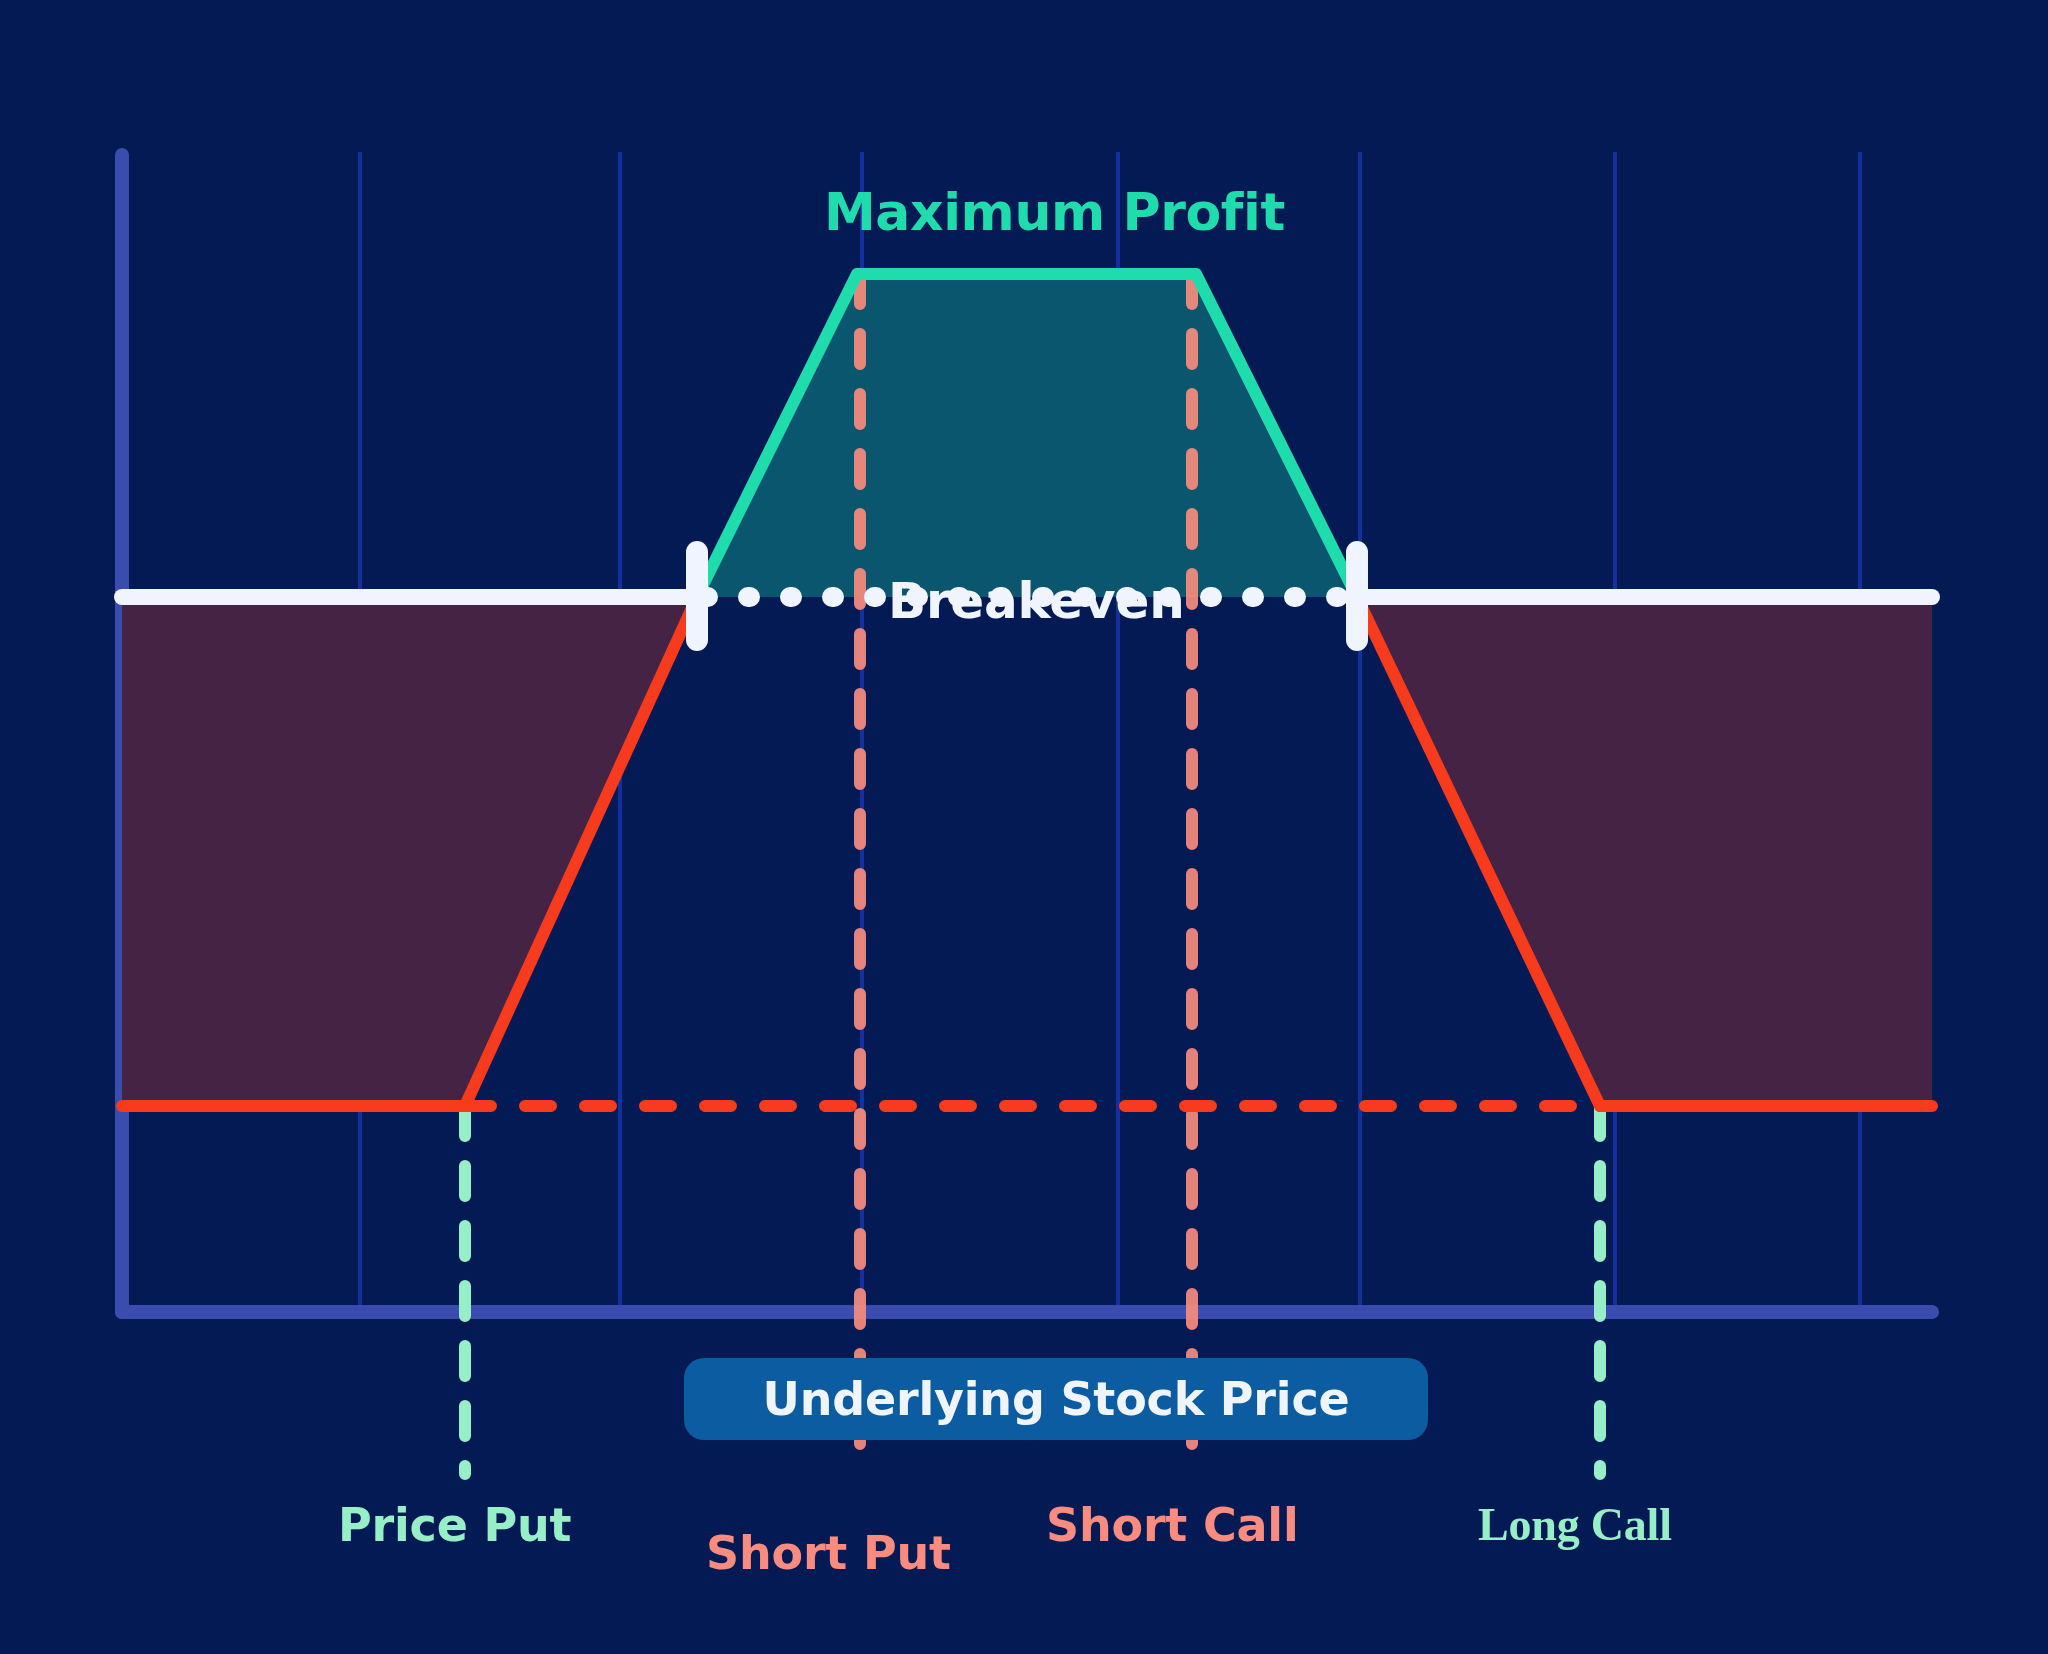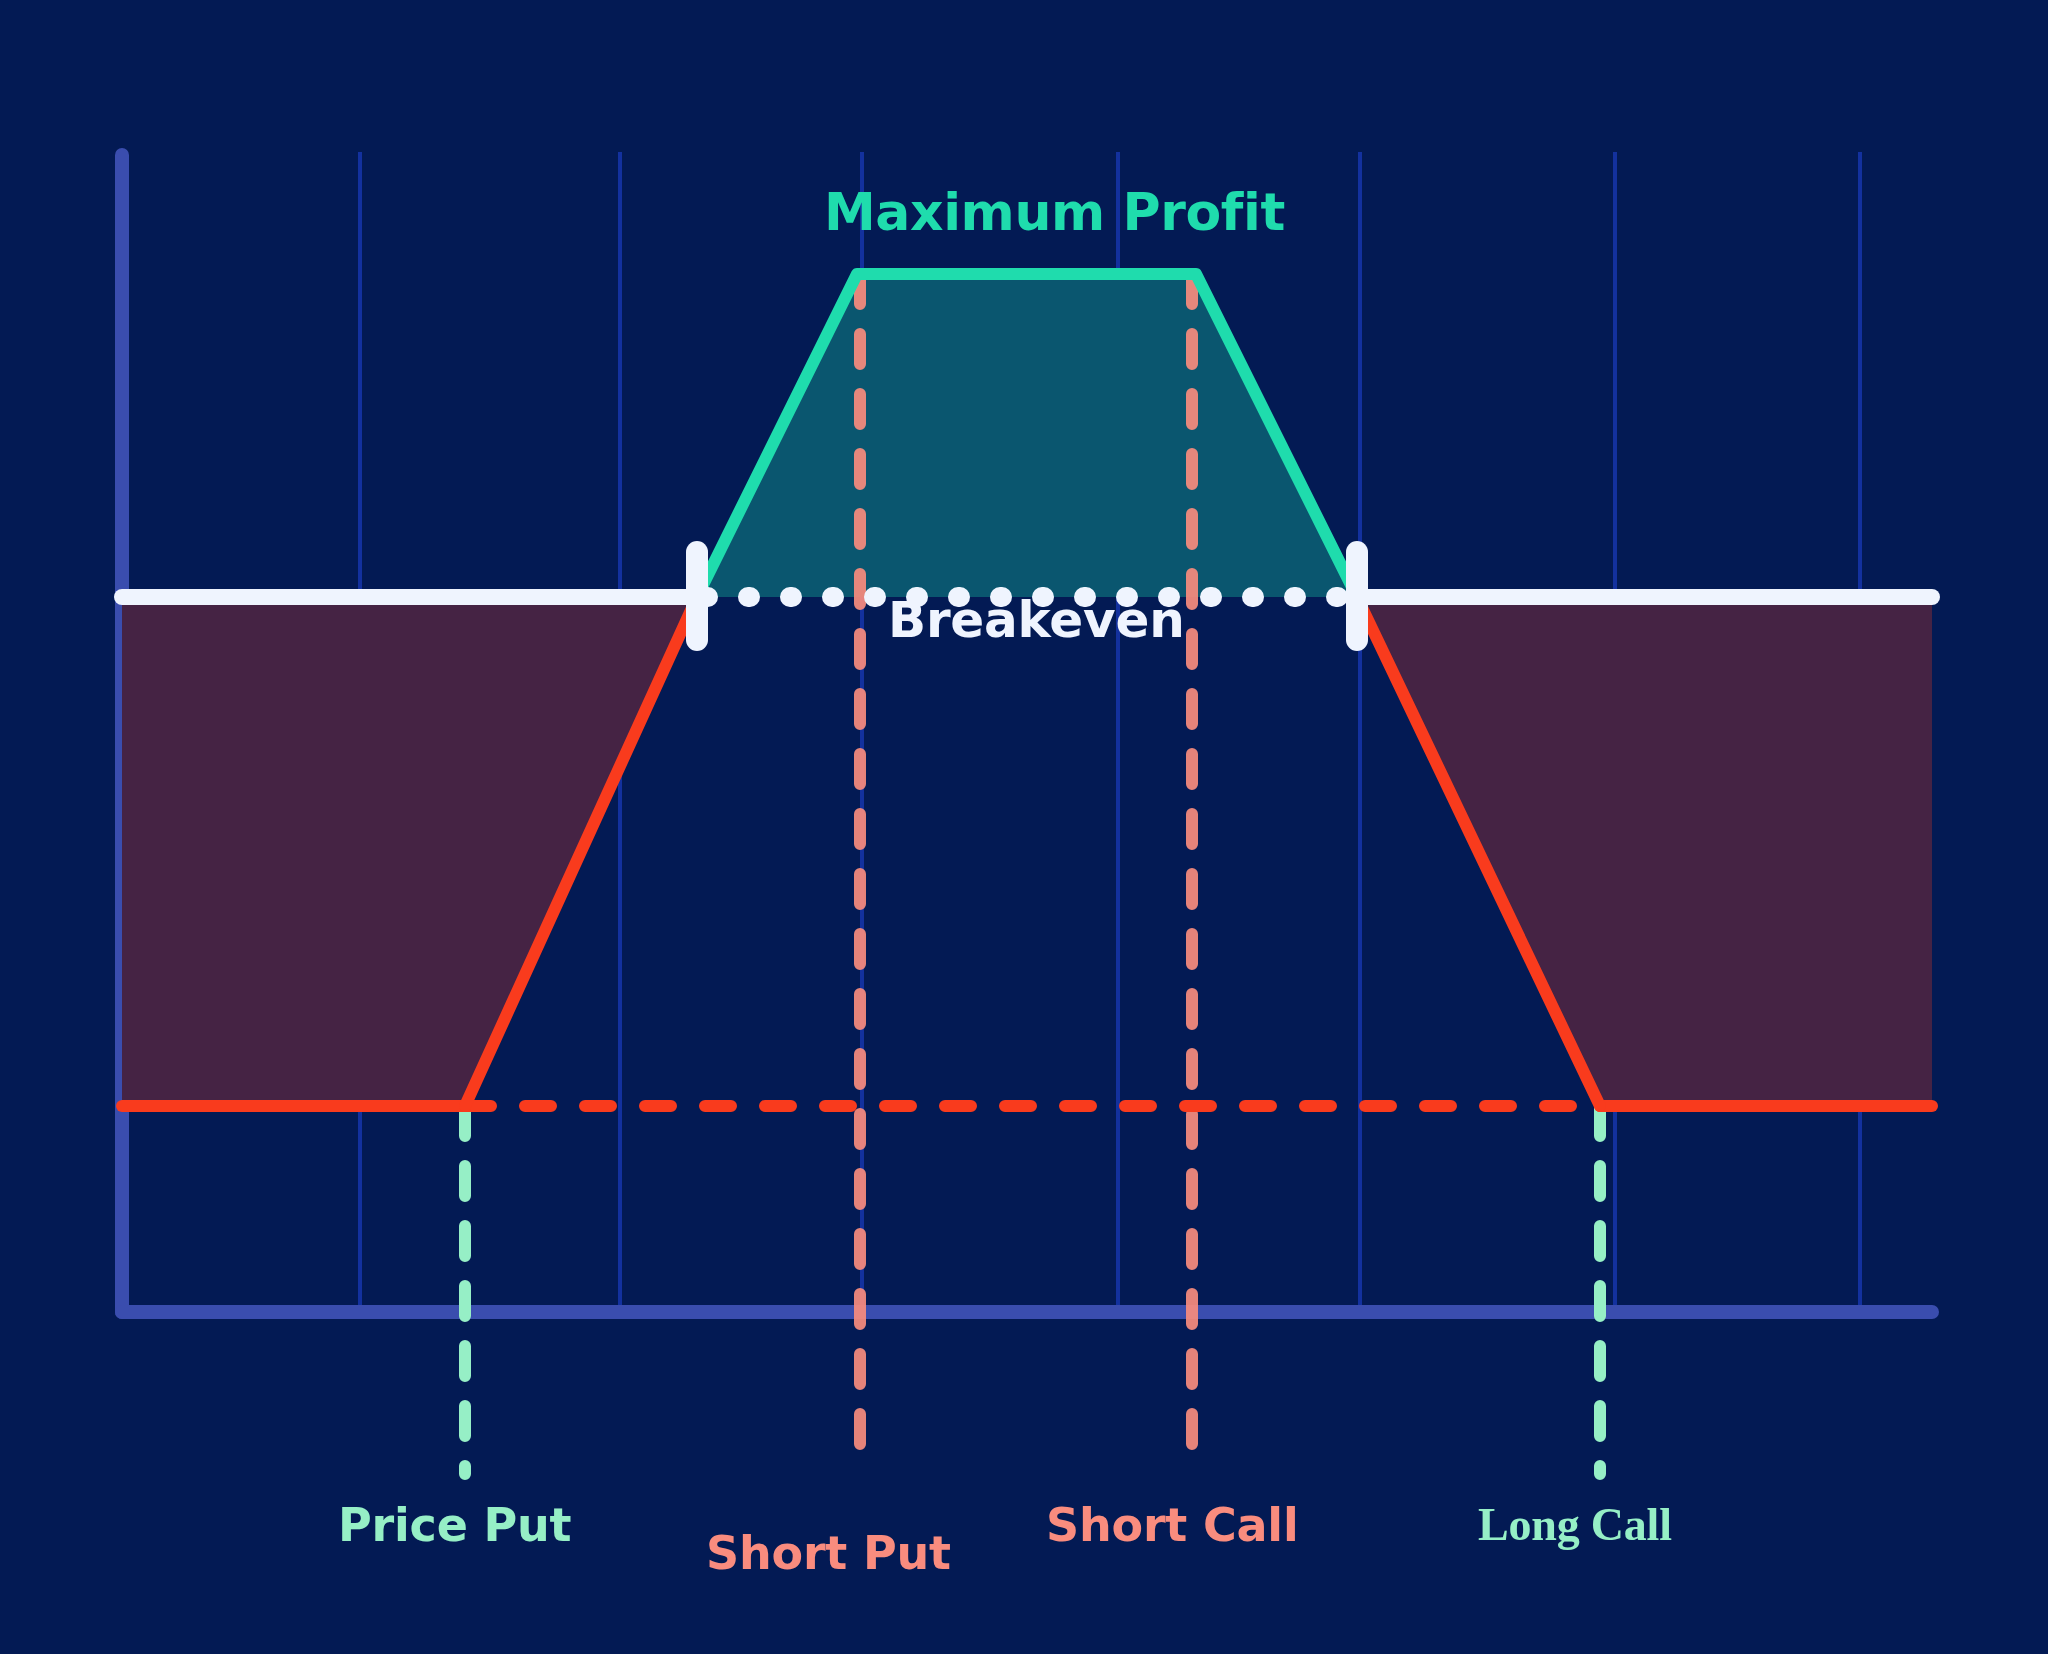--- a/index.html
+++ b/index.html
@@ -10,21 +10,21 @@
   }
   .stage{position:absolute;inset:0;background:#031A54;}
   svg.plot{position:absolute;left:0;top:0;width:2048px;height:1654px;display:block;}
 
   .lbl{position:absolute;white-space:nowrap;font-weight:700;text-align:right;}
 
   #max-profit-label{
     left:824px;top:182px;font-size:52px;color:#1FDCAD;letter-spacing:-.4px;
   }
   #breakeven-label{
-    left:888px;top:572px;font-size:50px;color:#EFF4FE;letter-spacing:-.2px;margin-top:19px;
+    left:888px;top:572px;font-size:50px;color:#EFF4FE;letter-spacing:-.2px;
   }
   #max-loss-label{
     left:832px;top:1080px;font-size:50px;color:#F93B1D;letter-spacing:-.2px;
   }
 
   #xaxis-title-badge{
     position:absolute;left:684px;top:1358px;
     width:744px;height:82px;border-radius:20px;
     background:#0B5CA0;display:flex;align-items:center;justify-content:center;
   }
@@ -108,19 +108,22 @@
       <line x1="1357" y1="552" x2="1357" y2="640"></line>
     </g>
 
   </svg>
 
   <div class="lbl" id="max-profit-label">Maximum Profit</div>
 
   <div class="lbl" id="breakeven-label">Breakeven</div>
 
 
+  <div id="xaxis-title-badge">
+    <span>Underlying Stock Price</span>
+  </div>
 
   <div class="strike-label strike-long" id="strike-label-0">Price Put</div>
   <div class="strike-label strike-short" id="strike-label-1">Short Put</div>
   <div class="strike-label strike-short" id="strike-label-2">Short Call</div>
   <div class="strike-label strike-long" id="strike-label-3">Long Call</div>
 
 </div>
 
 </body></html>

